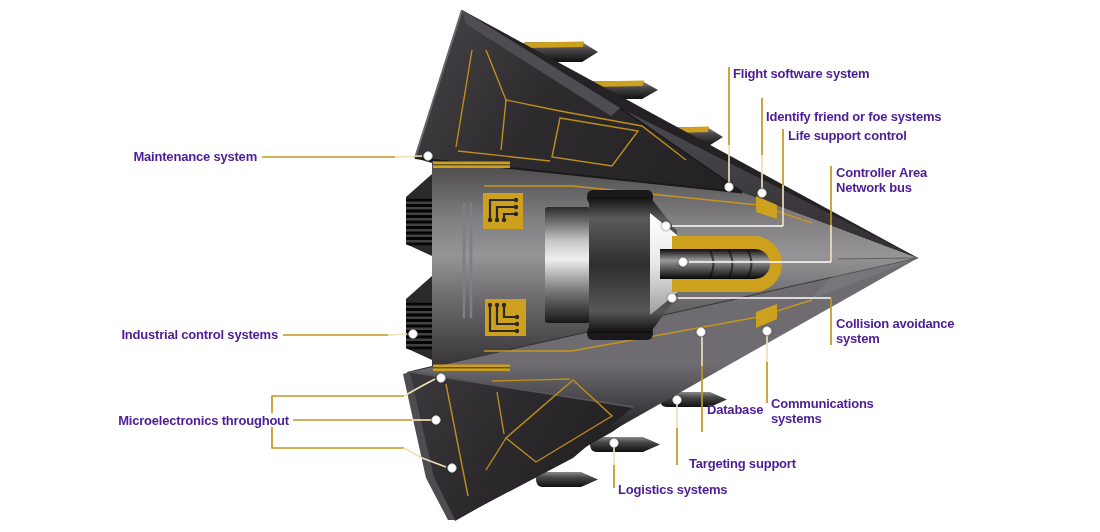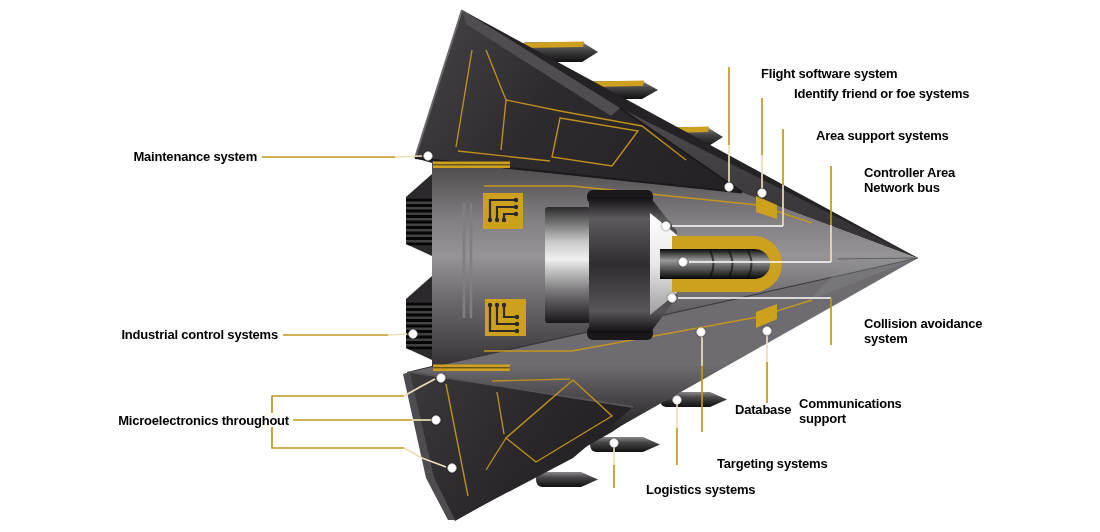--- a/index.html
+++ b/index.html
@@ -1,21 +1,21 @@
 <!DOCTYPE html>
 <html><head>
 <meta charset="utf-8">
 <style>
   html,body{margin:0;padding:0;background:#fff;}
   #stage{position:relative;width:1100px;height:532px;background:#ffffff;overflow:hidden;
          font-family:"Liberation Sans", sans-serif;}
   #ship-svg,#leader-svg{position:absolute;left:0;top:0;}
   #label-layer{position:absolute;left:0;top:0;width:1100px;height:532px;pointer-events:none;}
-  .callout-label{position:absolute;font-size:13px;font-weight:bold;color:#000000;
-                 line-height:15px;white-space:pre-line;letter-spacing:-0.2px;margin-left:28px;}
+  .callout-label{position:absolute;font-size:13px;font-weight:bold;color:#4c1d95;
+                 line-height:15px;white-space:pre-line;letter-spacing:-0.2px;}
 </style>
 </head>
 <body>
 
 <div id="stage">
 
   <svg id="ship-svg" width="1100" height="532" viewBox="0 0 1100 532">
     <defs>
       <linearGradient id="gFus" x1="0" y1="161" x2="0" y2="367" gradientUnits="userSpaceOnUse">
         <stop offset="0" stop-color="#4a4849"></stop>
@@ -301,25 +301,25 @@
       <polyline points="614,465 614,488" fill="none" stroke="#C3961F" stroke-width="1.7" stroke-linejoin="round"></polyline>
       <circle cx="614" cy="443" r="5.6" fill="rgba(0,0,0,0.18)"></circle>
       <circle cx="614" cy="443" r="4.2" fill="#FFFFFF" stroke="#d8d8d8" stroke-width="0.8"></circle>
     </svg>
 
   <div id="label-layer">
       <div class="callout-label" style="top: 149px; right: 843px; text-align: center;">Maintenance system</div>
       <div class="callout-label" style="top: 327px; right: 822px; text-align: center;">Industrial control systems</div>
       <div class="callout-label" style="top: 413px; right: 811px; text-align: left;">Microelectronics throughout</div>
       <div class="callout-label" style="top: 66px; left: 733px;">Flight software system</div>
-      <div class="callout-label" style="top: 86px; left: 766px;">Identify friend or foe systems</div>
-      <div class="callout-label" style="top: 128px; left: 788px;">Area support systems</div>
+      <div class="callout-label" style="top: 109px; left: 766px;">Identify friend or foe systems</div>
+      <div class="callout-label" style="top: 128px; left: 788px;">Life support control</div>
       <div class="callout-label" style="top: 316px; left: 836px;">Collision avoidance
 system</div>
       <div class="callout-label" style="top: 165px; left: 836px;">Controller Area
 Network bus</div>
       <div class="callout-label" style="top: 396px; left: 771px;">Communications
-support</div>
+systems</div>
       <div class="callout-label" style="top: 402px; left: 707px;">Database</div>
-      <div class="callout-label" style="top: 456px; left: 689px;">Targeting systems</div>
+      <div class="callout-label" style="top: 456px; left: 689px;">Targeting support</div>
       <div class="callout-label" style="top: 482px; left: 618px;">Logistics systems</div>
     </div>
 </div>
 
 </body></html>

